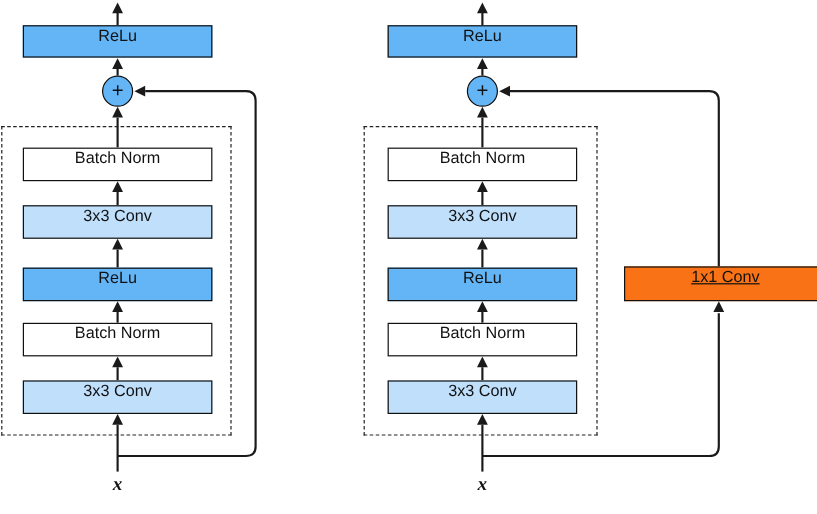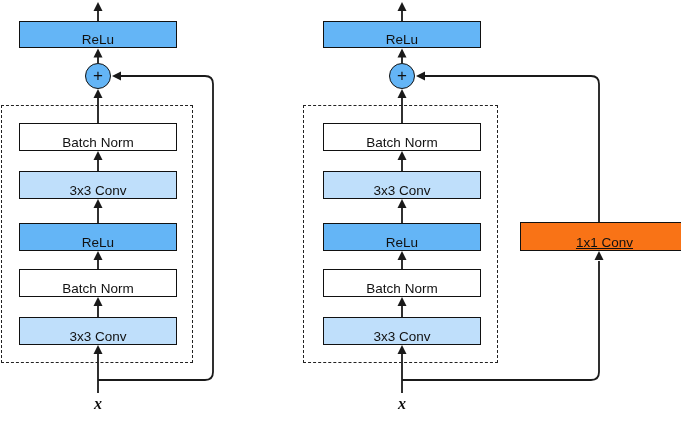--- a/index.html
+++ b/index.html
@@ -5,21 +5,21 @@
   html,body { margin:0; padding:0; background:#ffffff; }
   #stage {
     position:relative; width:681px; height:428px; background:#ffffff;
     font-family:"Liberation Sans", sans-serif; overflow:hidden;
   }
   svg.connectors { position:absolute; left:0; top:0; width:681px; height:428px; pointer-events:none; }
   .cl { stroke:#1a1a1a; stroke-width:1.8; fill:none; }
   .ah { fill:#1a1a1a; stroke:none; }
   .box {
     position:absolute; box-sizing:border-box; border:1.6px solid #111;
-    display:flex; align-items:flex-end; justify-content:center;
+    display:flex; align-items:flex-start; justify-content:center;
     font-size:13.5px; color:#111; background:#ffffff; white-space:nowrap;
   }
   .dashedbox { position:absolute; box-sizing:border-box; border:1.7px dashed #222; background:transparent; }
   .plus {
     position:absolute; box-sizing:border-box; width:26px; height:26px;
     border:1.7px solid #111; border-radius:50%;
     display:flex; align-items:center; justify-content:center;
     font-size:17px; line-height:1; color:#111; padding-bottom:1px;
   }
   .xlabel {

